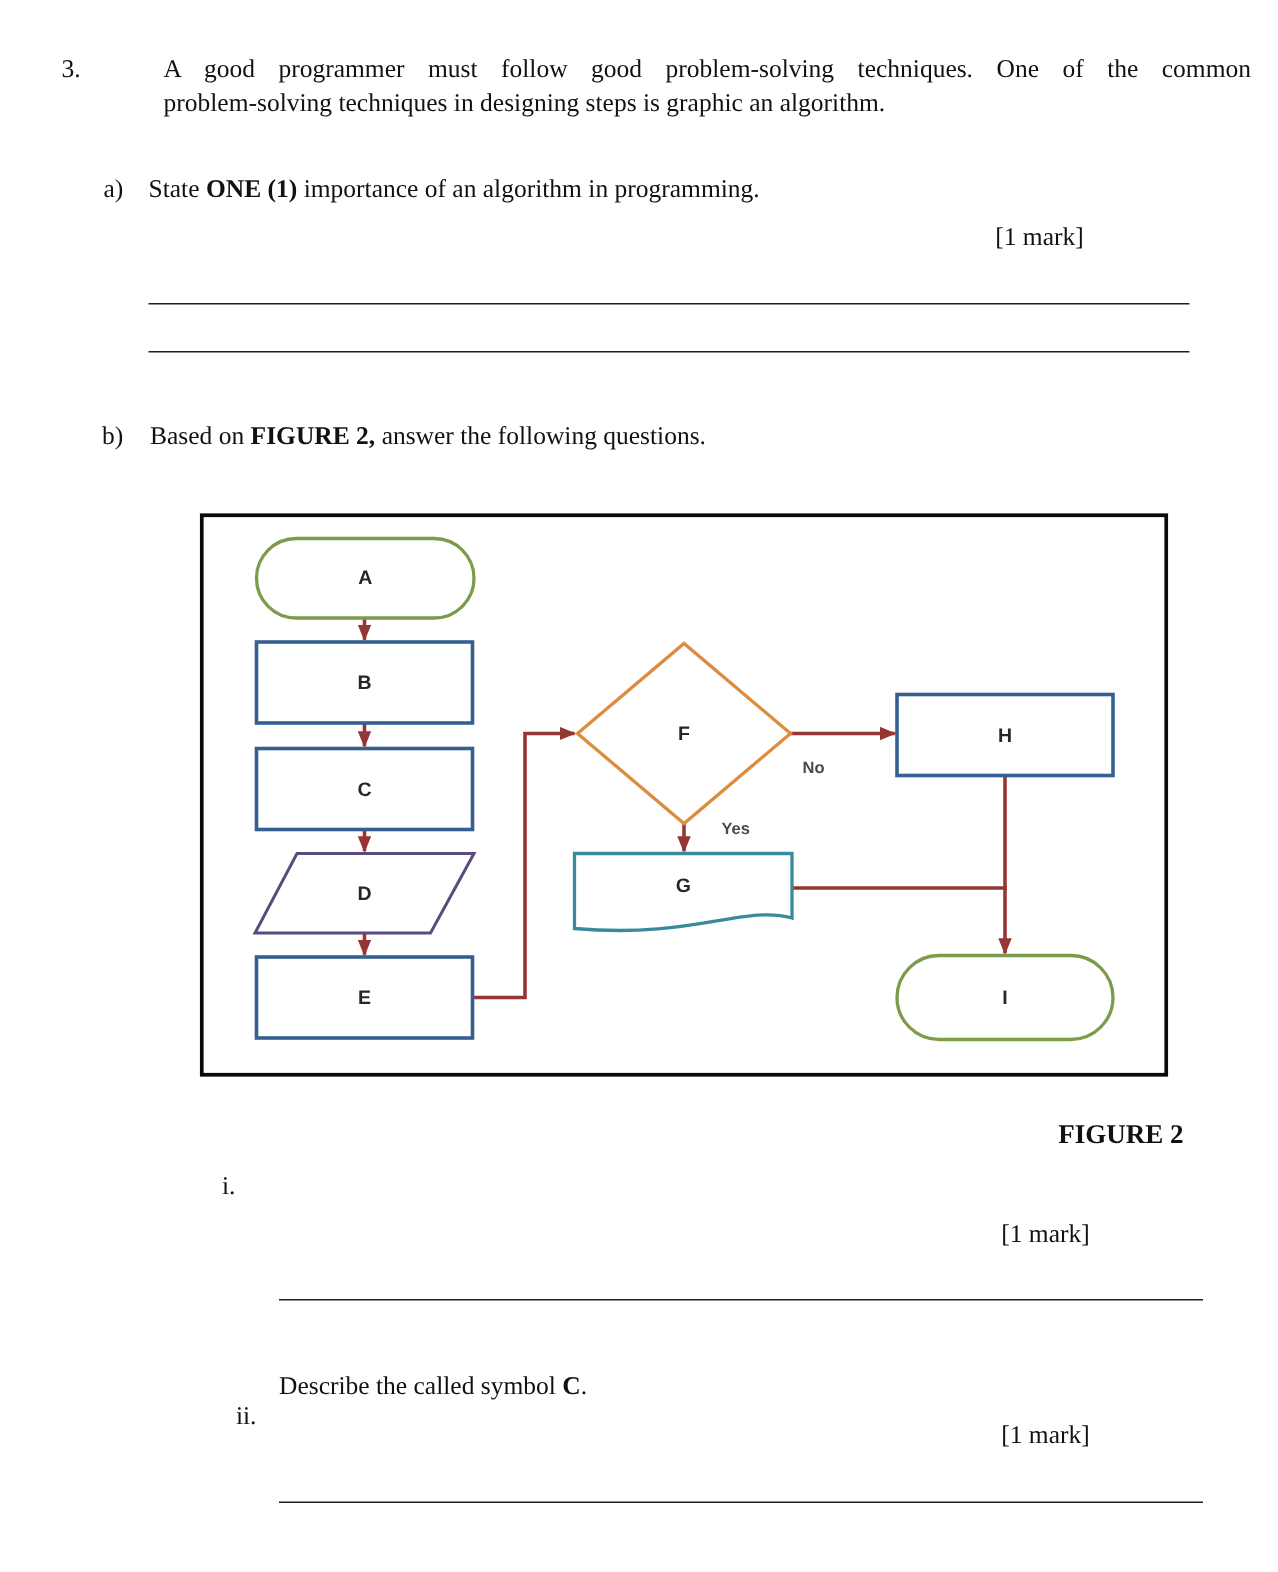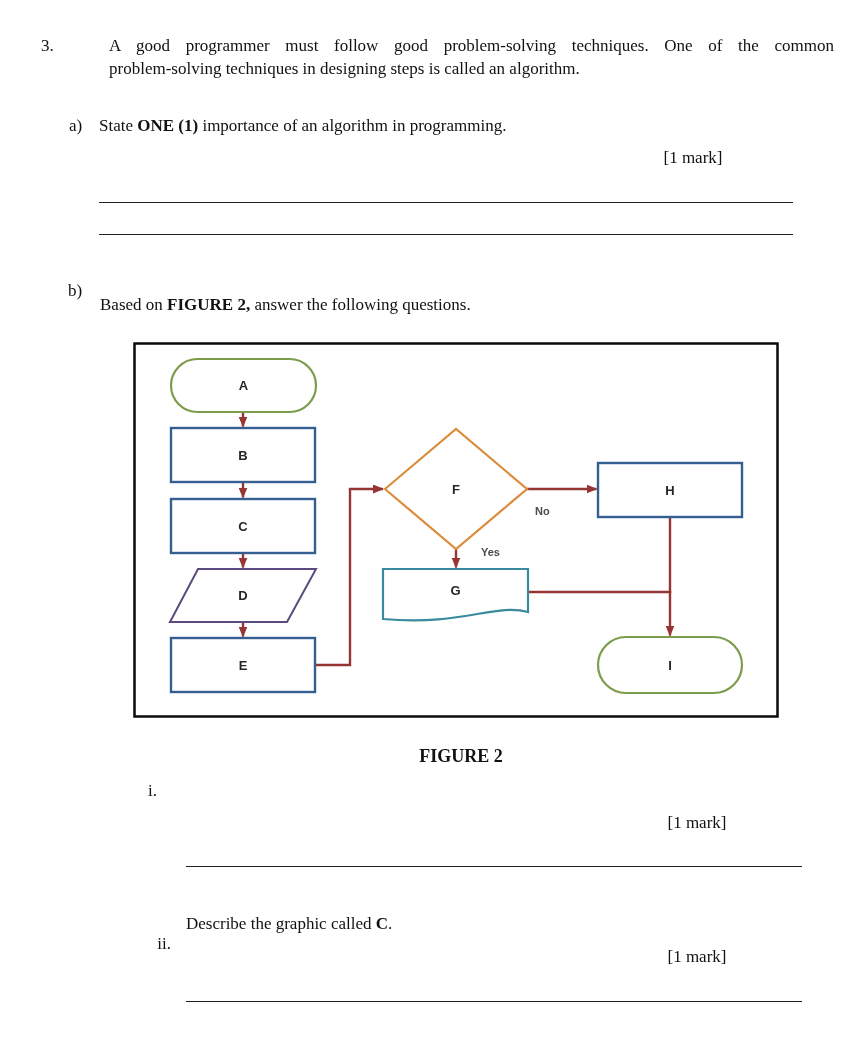--- a/index.html
+++ b/index.html
@@ -8,50 +8,50 @@
     background:#ffffff; overflow:hidden;
     font-family:"Liberation Serif", serif;
     font-size:17px; line-height:23px; color:#111;
   }
   .abs { position:absolute; }
   .justify-first { text-align:justify; text-align-last:justify; }
   .bold { font-weight:bold; }
   .mark { text-align:center; }
   .answer-line { border-top:1.5px solid #1f1f1f; height:0; }
   .marker-right { text-align:right; }
-  .caption { font-weight:bold; font-size:18px; text-align:center; }
+  .caption { font-weight:bold; font-size:18px; text-align:right; }
   svg .shape { fill:#ffffff; }
   svg .nlabel {
     font-family:"Liberation Sans", sans-serif; font-weight:bold;
     font-size:13px; fill:#262626; text-anchor:middle;
   }
   svg .blabel {
     font-family:"Liberation Sans", sans-serif; font-weight:bold;
     font-size:11px; fill:#4a4a4a;
   }
 </style>
 </head>
 <body>
 
 <div class="page">
 
   <div class="abs" style="left:41px; top:34px; width:26px;">3.</div>
   <div class="abs" style="left:68px; top:34px; width:725px;margin-left:41px;">
     <div class="justify-first">A good programmer must follow good problem-solving techniques. One of the common</div>
-    <div>problem-solving techniques in designing steps is called an algorithm.</div>
+    <div>problem-solving techniques in designing steps is graphic an algorithm.</div>
   </div>
 
   <div class="abs" style="left:69px; top:114px; width:26px;">a)</div>
   <div class="abs" style="left:99px; top:114px; width:660px;"><span>State </span><span class="bold">ONE (1)</span><span> importance of an algorithm in programming.</span></div>
   <div class="abs mark" style="left:593px; top:146px; width:200px;">[1 mark]</div>
   <div class="abs answer-line" style="left:99px; top:202px; width:694px;"></div>
   <div class="abs answer-line" style="left:99px; top:234px; width:694px;"></div>
 
   <div class="abs" style="left:68px; top:279px; width:26px;">b)</div>
-  <div class="abs" style="left:100px; top:293px; width:660px;"><span>Based on </span><span class="bold">FIGURE 2,</span><span> answer the following questions.</span></div>
+  <div class="abs" style="left:100px; top:279px; width:660px;"><span>Based on </span><span class="bold">FIGURE 2,</span><span> answer the following questions.</span></div>
 
   <svg class="abs" style="left:133px; top:342px;" width="646" height="376" viewBox="0 0 646 376">
     <defs>
       <marker id="ah" markerUnits="userSpaceOnUse" markerWidth="12" markerHeight="10" refX="10" refY="4.5" orient="auto">
         <path d="M0,0 L11,4.5 L0,9 Z" fill="#963634"></path>
       </marker>
     </defs>
 
     <rect x="1.5" y="1.5" width="643" height="373" fill="none" stroke-width="2.5" stroke="#0a0a0a"></rect>
 
@@ -89,17 +89,17 @@
     <text class="blabel" x="348" y="214">Yes</text>
   </svg>
 
   <div class="abs caption" style="left:133px; top:745px; width:656px;">FIGURE 2</div>
 
   <div class="abs marker-right" style="left:120px; top:779px; width:37px;">i.</div>
   <div class="abs mark" style="left:597px; top:811px; width:200px;">[1 mark]</div>
   <div class="abs answer-line" style="left:186px; top:866px; width:616px;"></div>
 
   <div class="abs marker-right" style="left:134px; top:912px; width:37px;margin-top:20px;">ii.</div>
-  <div class="abs" style="left:186px; top:912px; width:560px;"><span>Describe the graphic called </span><span class="bold">C</span><span>.</span></div>
+  <div class="abs" style="left:186px; top:912px; width:560px;"><span>Describe the called symbol </span><span class="bold">C</span><span>.</span></div>
   <div class="abs mark" style="left:597px; top:945px; width:200px;">[1 mark]</div>
   <div class="abs answer-line" style="left:186px; top:1001px; width:616px;"></div>
 
 </div>
 
 </body></html>

